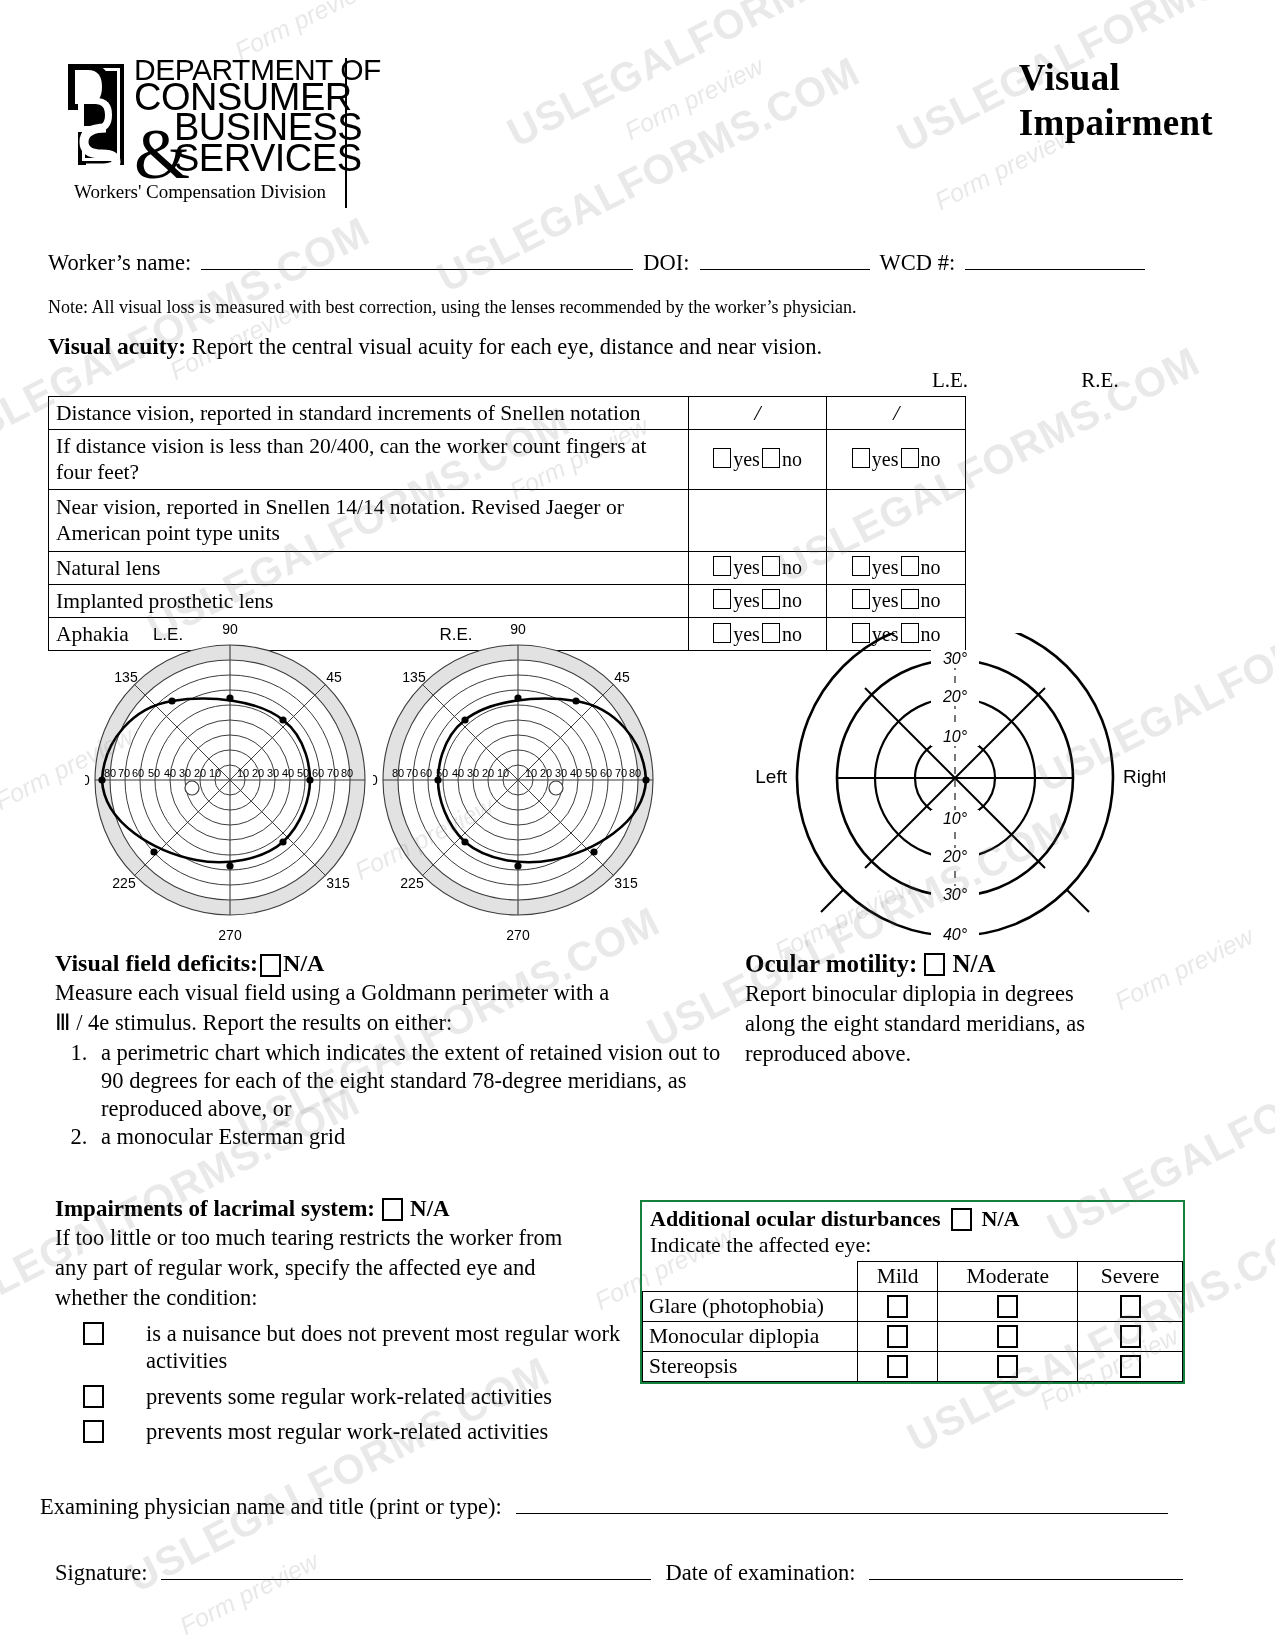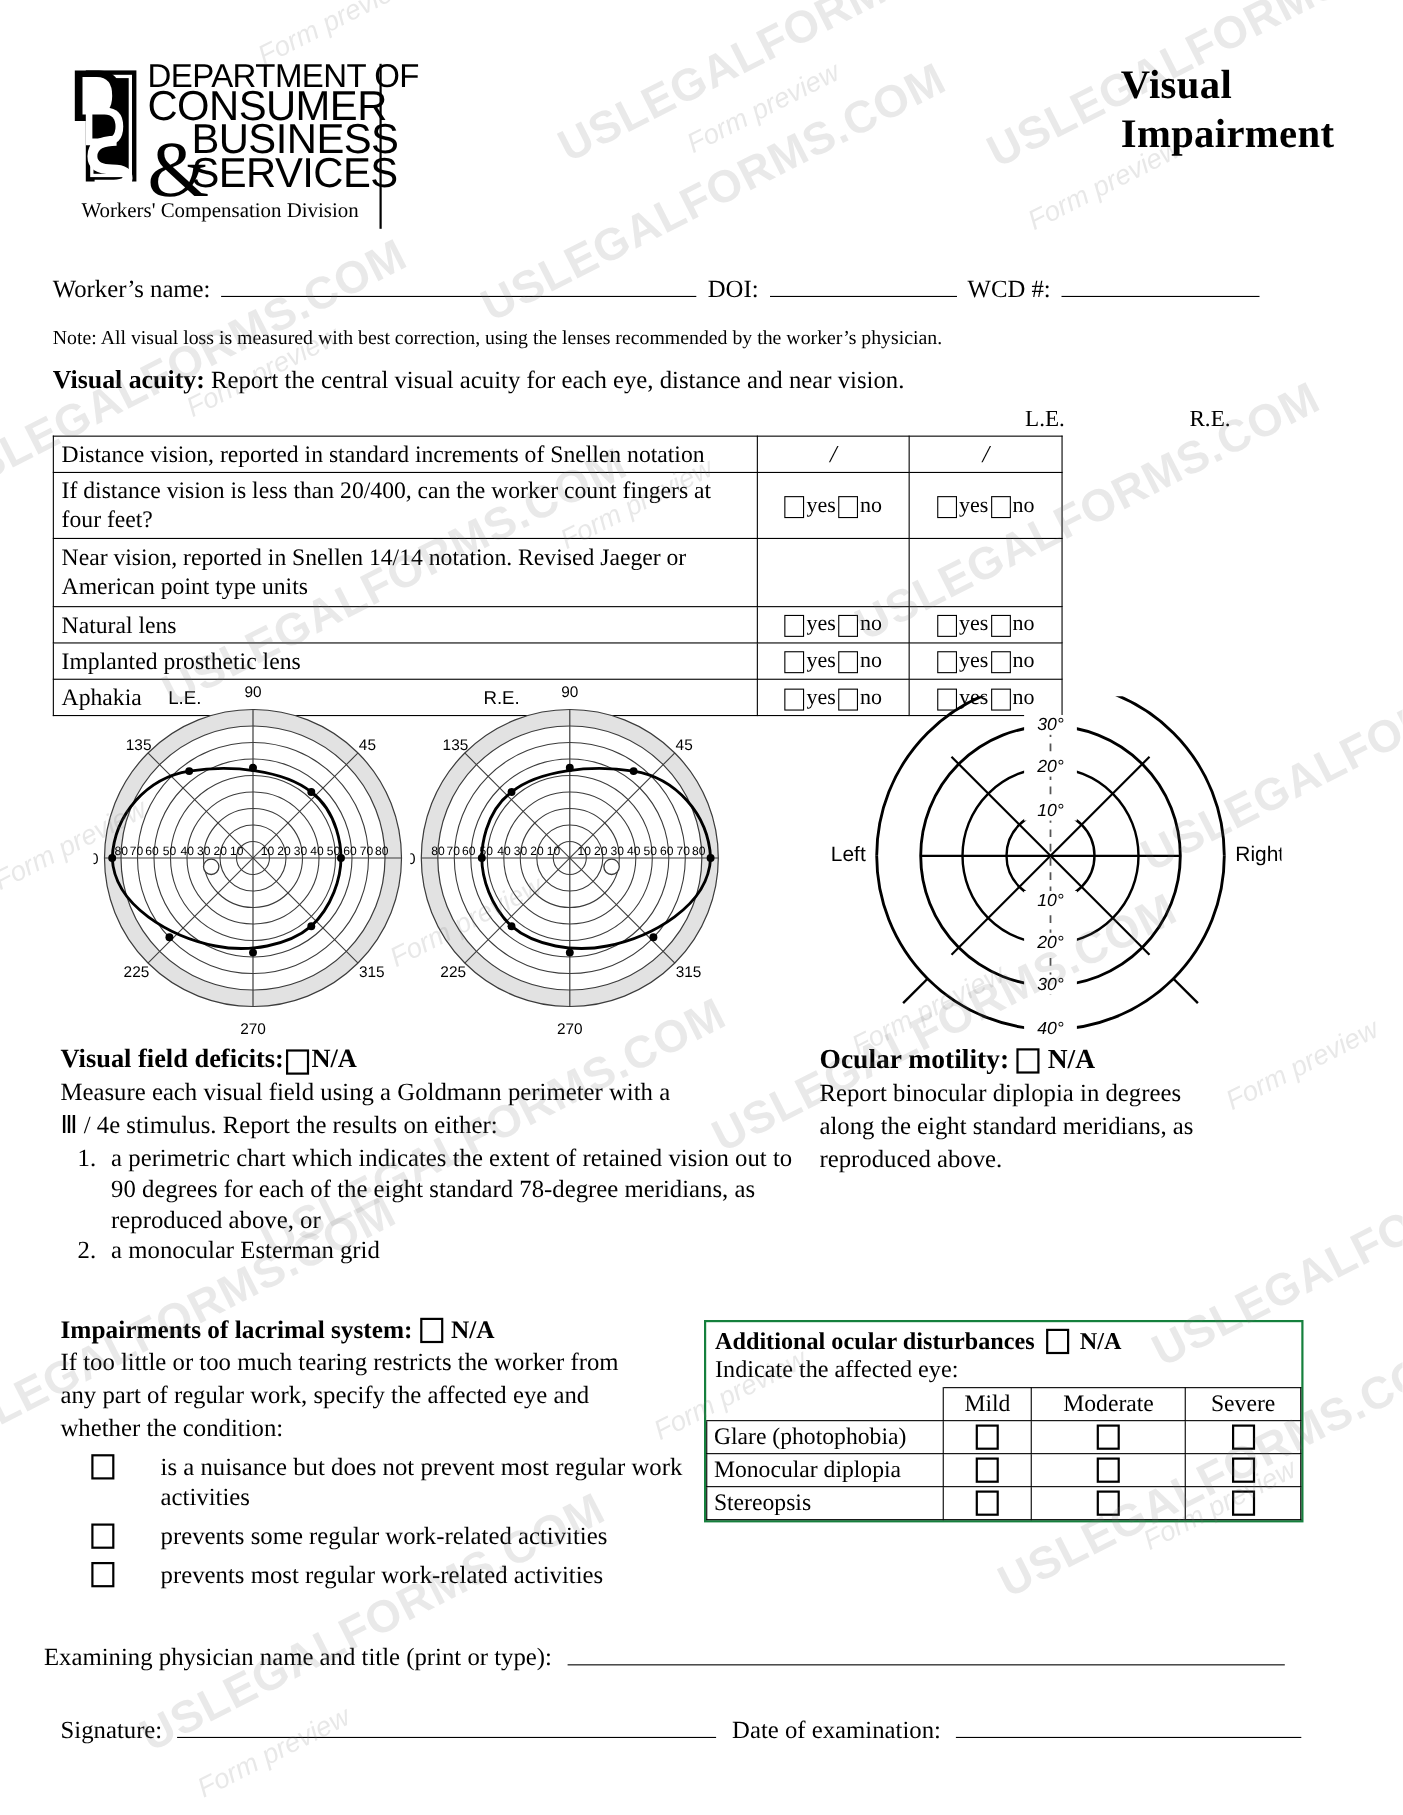--- a/index.html
+++ b/index.html
@@ -86,21 +86,21 @@
 
   
   table.acu {
     position: absolute; left: 48px; top: 396px; width: 918px;
     border-collapse: collapse; font-size: 21.5px;
   }
   table.acu td { border: 1.5px solid #000; padding: 3px 7px; vertical-align: middle; }
   table.acu td.label { width: 828px; line-height: 1.22; }
   table.acu td.eye { width: 151px; text-align: center; }
   .slash { font-style: italic; font-size: 22px; }
-  .ynpair { display: flex; align-items: flex-end; justify-content: center; gap: 2px; font-size: 20px; }
+  .ynpair { display: flex; align-items: flex-start; justify-content: center; gap: 2px; font-size: 20px; }
   .cb {
     display: inline-block; width: 18px; height: 20px;
     border: 1.6px solid #000; background: #fff; flex: 0 0 auto;
   }
   .cb.big { width: 21px; height: 23px; border-width: 2px; }
 
   
   .charts { position: absolute; left: 0; top: 615px; width: 1275px; height: 340px; }
   .chart-le { position: absolute; left: 85px; top: 0; }
   .chart-re { position: absolute; left: 373px; top: 0; }

